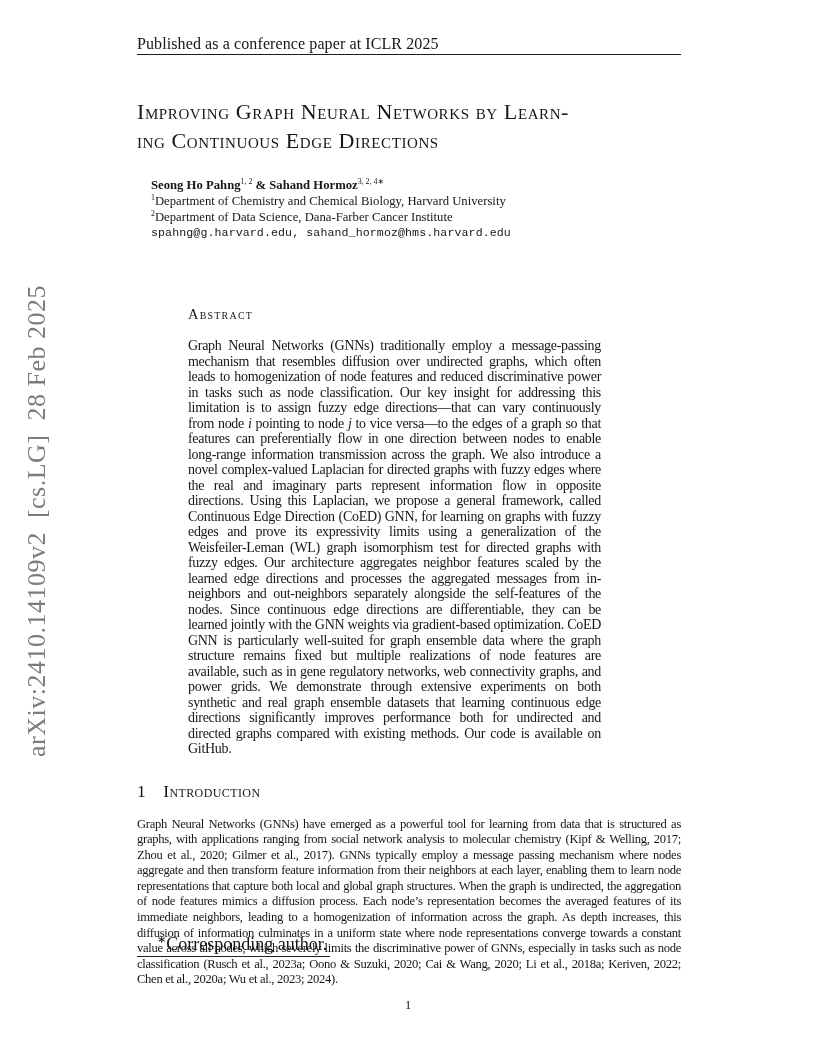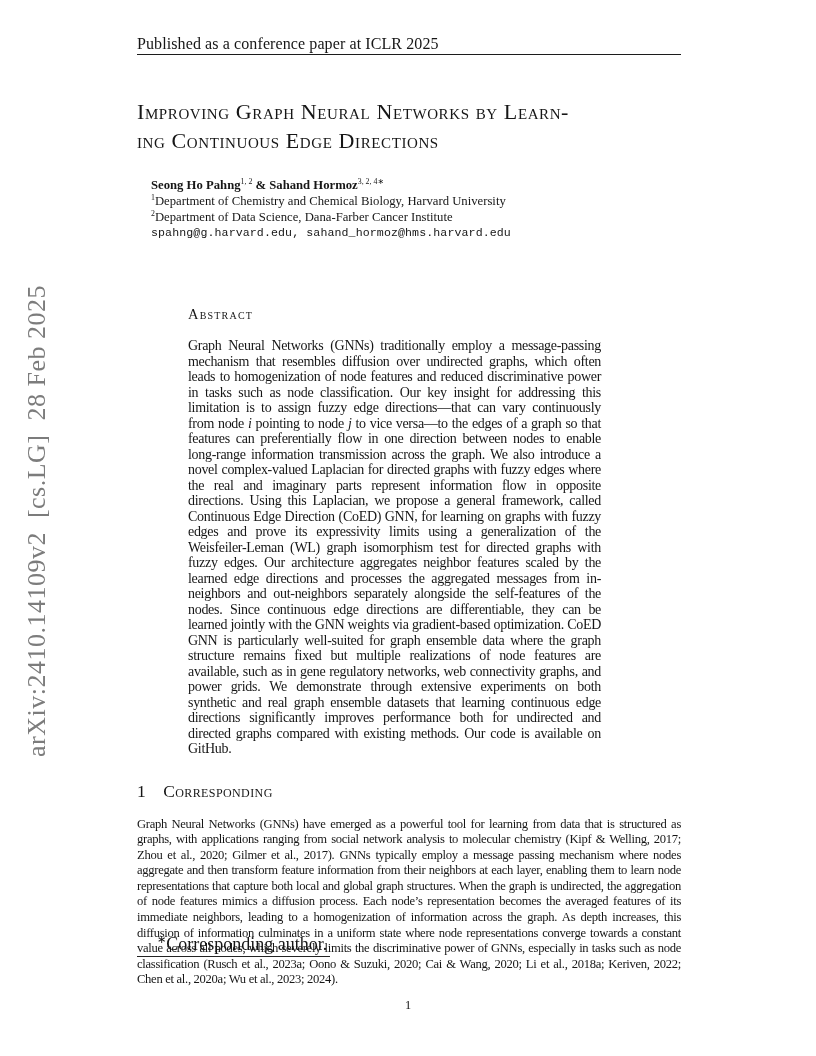--- a/index.html
+++ b/index.html
@@ -87,21 +87,21 @@
     <div class="affiliation"><sup>1</sup>Department of Chemistry and Chemical Biology, Harvard University</div>
     <div class="affiliation"><sup>2</sup>Department of Data Science, Dana-Farber Cancer Institute</div>
     <div class="emails">spahng@g.harvard.edu, sahand_hormoz@hms.harvard.edu</div>
   </div>
 
   <div class="main-flow">
     <div class="abstract-heading">Abstract</div>
     <p class="abstract-body">Graph Neural Networks (GNNs) traditionally employ a message-passing mechanism that resembles diffusion over undirected graphs, which often leads to homogenization of node features and reduced discriminative power in tasks such as node classification. Our key insight for addressing this limitation is to assign fuzzy edge directions—that can vary continuously from node <i>i</i> pointing to node <i>j</i> to vice versa—to the edges of a graph so that features can preferentially flow in one direction between nodes to enable long-range information transmission across the graph. We also introduce a novel complex-valued Laplacian for directed graphs with fuzzy edges where the real and imaginary parts represent information flow in opposite directions. Using this Laplacian, we propose a general framework, called Continuous Edge Direction (CoED) GNN, for learning on graphs with fuzzy edges and prove its expressivity limits using a generalization of the Weisfeiler-Leman (WL) graph isomorphism test for directed graphs with fuzzy edges. Our architecture aggregates neighbor features scaled by the learned edge directions and processes the aggregated messages from in-neighbors and out-neighbors separately alongside the self-features of the nodes. Since continuous edge directions are differentiable, they can be learned jointly with the GNN weights via gradient-based optimization. CoED GNN is particularly well-suited for graph ensemble data where the graph structure remains fixed but multiple realizations of node features are available, such as in gene regulatory networks, web connectivity graphs, and power grids. We demonstrate through extensive experiments on both synthetic and real graph ensemble datasets that learning continuous edge directions significantly improves performance both for undirected and directed graphs compared with existing methods. Our code is available on GitHub.</p>
 
     <h2 class="section-heading">
-      <span class="sec-num">1</span><span class="sec-title">Corresponding</span>
+      <span class="sec-num">1</span><span class="sec-title">Introduction</span>
     </h2>
     <p class="intro-par">Graph Neural Networks (GNNs) have emerged as a powerful tool for learning from data that is structured as graphs, with applications ranging from social network analysis to molecular chemistry (Kipf &amp; Welling, 2017; Zhou et al., 2020; Gilmer et al., 2017). GNNs typically employ a message passing mechanism where nodes aggregate and then transform feature information from their neighbors at each layer, enabling them to learn node representations that capture both local and global graph structures. When the graph is undirected, the aggregation of node features mimics a diffusion process. Each node’s representation becomes the averaged features of its immediate neighbors, leading to a homogenization of information across the graph. As depth increases, this diffusion of information culminates in a uniform state where node representations converge towards a constant value across all nodes, which severely limits the discriminative power of GNNs, especially in tasks such as node classification (Rusch et al., 2023a; Oono &amp; Suzuki, 2020; Cai &amp; Wang, 2020; Li et al., 2018a; Keriven, 2022; Chen et al., 2020a; Wu et al., 2023; 2024).</p>
   </div>
 
   <div class="footnote-rule"></div>
   <div class="footnote"><sup>∗</sup>Corresponding author.</div>
 
   <div class="page-number">1</div>
 
 </div>

